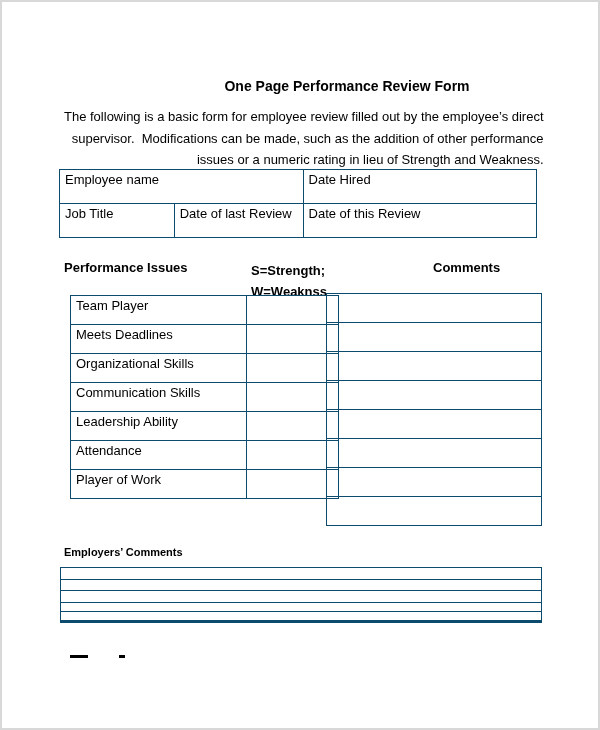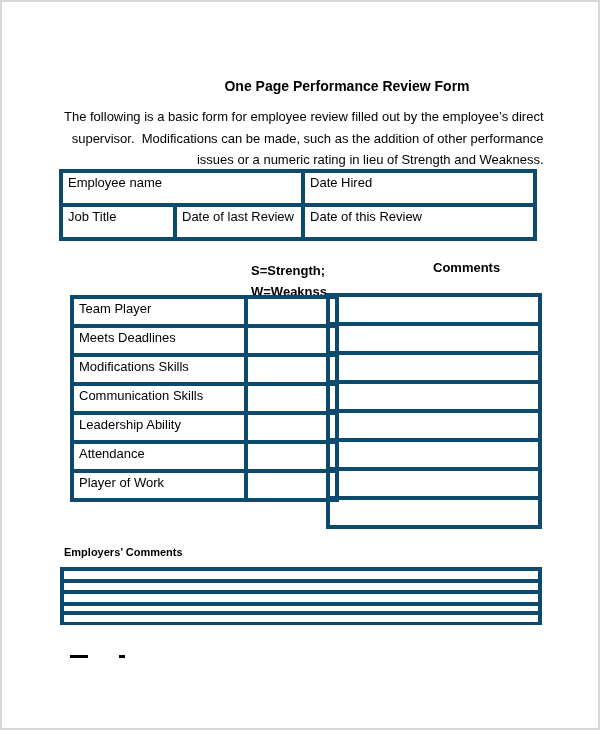--- a/index.html
+++ b/index.html
@@ -27,21 +27,21 @@
     position: absolute;
     top: 104px; left: 62px;
     font-size: 13px;
     line-height: 21.5px;
     text-align: right;
   }
   .intro div { white-space: nowrap; }
 
   table { border-collapse: collapse; table-layout: fixed; }
   td {
-    border: 4px solid #0c4a6e;
+    border: 1px solid #0c4a6e;
     vertical-align: top;
     font-size: 13px;
     padding: 2px 0 0 5px;
     overflow: hidden;
   }
 
   .info-table { position: absolute; left: 57px; top: 167px; width: 478px; }
   .info-table td { height: 34px; }
 
   .perf-head-issues {
@@ -114,20 +114,21 @@
       <td>
         <span>Date of last Review</span>
       </td>
       <td>
         <span>Date of this Review</span>
       </td>
     </tr>
   </tbody>
     </table>
 
+  <div class="perf-head-issues">Performance Issues</div>
   <div class="perf-head-rating">
     <div>S=Strength;</div>
     <div>W=Weaknss</div>
   </div>
   <div class="perf-head-comments">Comments</div>
 
   <table class="perf-table">
     <colgroup>
         <col style="width:174px">
         <col style="width:91px">
@@ -135,21 +136,21 @@
     <tbody>
         <tr>
       <td><span>Team Player</span></td>
       <td></td>
     </tr>
     <tr>
       <td><span>Meets Deadlines</span></td>
       <td></td>
     </tr>
     <tr>
-      <td><span>Modifications Skills</span></td>
+      <td><span>Organizational Skills</span></td>
       <td></td>
     </tr>
     <tr>
       <td><span>Communication Skills</span></td>
       <td></td>
     </tr>
     <tr>
       <td><span>Leadership Ability</span></td>
       <td></td>
     </tr>

